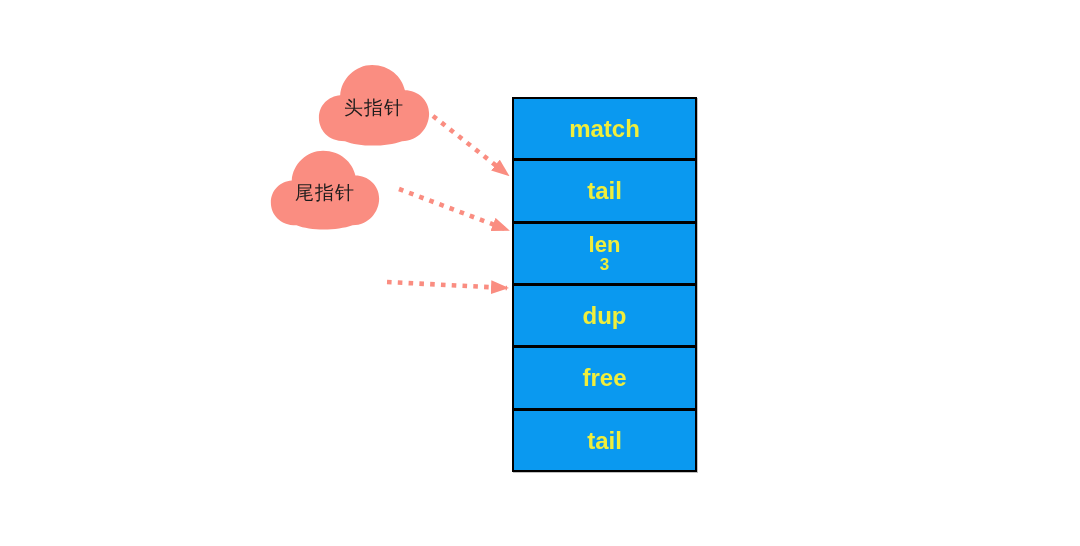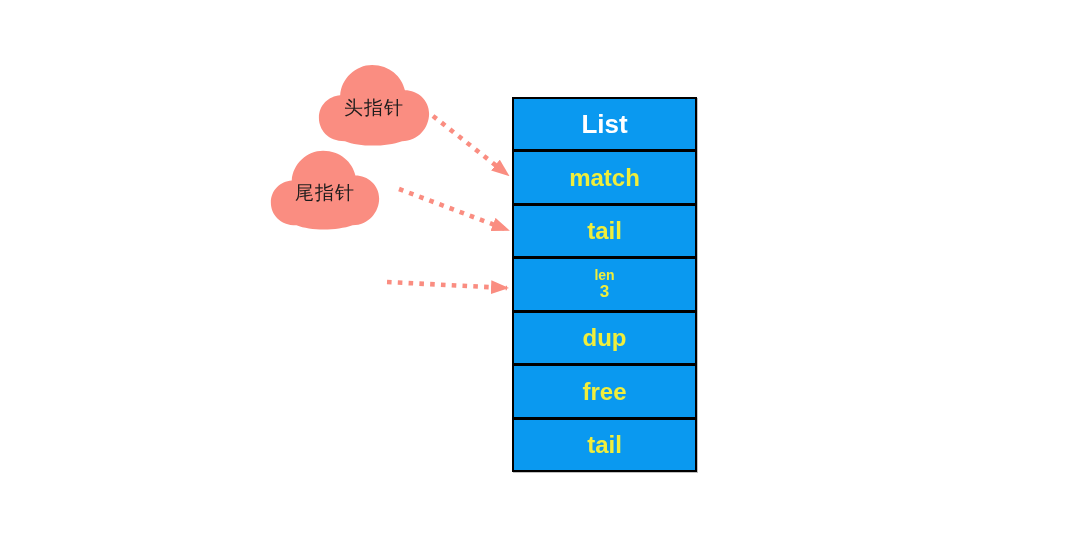--- a/index.html
+++ b/index.html
@@ -86,21 +86,21 @@
     color: var(--cell-text, #F0EE3C);
     font-weight: bold;
     font-size: 24px;
     line-height: 1.05;
   }
   .struct-row:last-child { border-bottom: none; }
   .struct-row.header {
     color: var(--title-text, #FFFFFF);
     font-size: 26px;
   }
-  .struct-row .row-label-small { font-size: 14px; }
+  .struct-row .row-label-small { font-size: 22px; }
   .struct-row .row-value { font-size: 17px; }
 </style>
 </head>
 <body>
 
 <div class="canvas">
 
   <svg class="arrows-layer" viewBox="0 0 1080 546" xmlns="http://www.w3.org/2000/svg">
     <defs>
       <marker id="ah" viewBox="0 0 18 14" markerWidth="18" markerHeight="14" refX="16" refY="7" orient="auto" markerUnits="userSpaceOnUse">
@@ -121,23 +121,20 @@
 
   <div class="cloud cloud-2">
     <svg viewBox="0 0 120 90" preserveAspectRatio="none">
       <path class="cloud-path" d="M30,83 C12,83 3,71 3,59 C3,46 13,37 25,36 C26,19 41,5 58,5 C76,5 89,17 92,31 C105,31 117,41 117,55 C117,69 106,83 89,83 C72,89 45,89 30,83 Z"></path>
     </svg>
     <span class="cloud-label">尾指针</span>
   </div>
 
 
   <div class="struct-table">
-    <div class="struct-row header">
-      <span>List</span>
-    </div>
     <div class="struct-row">
       <span>match</span>
     </div>
     <div class="struct-row">
       <span>tail</span>
     </div>
     <div class="struct-row">
       <span class="row-label-small">len</span>
       <span class="row-value">3</span>
     </div>

